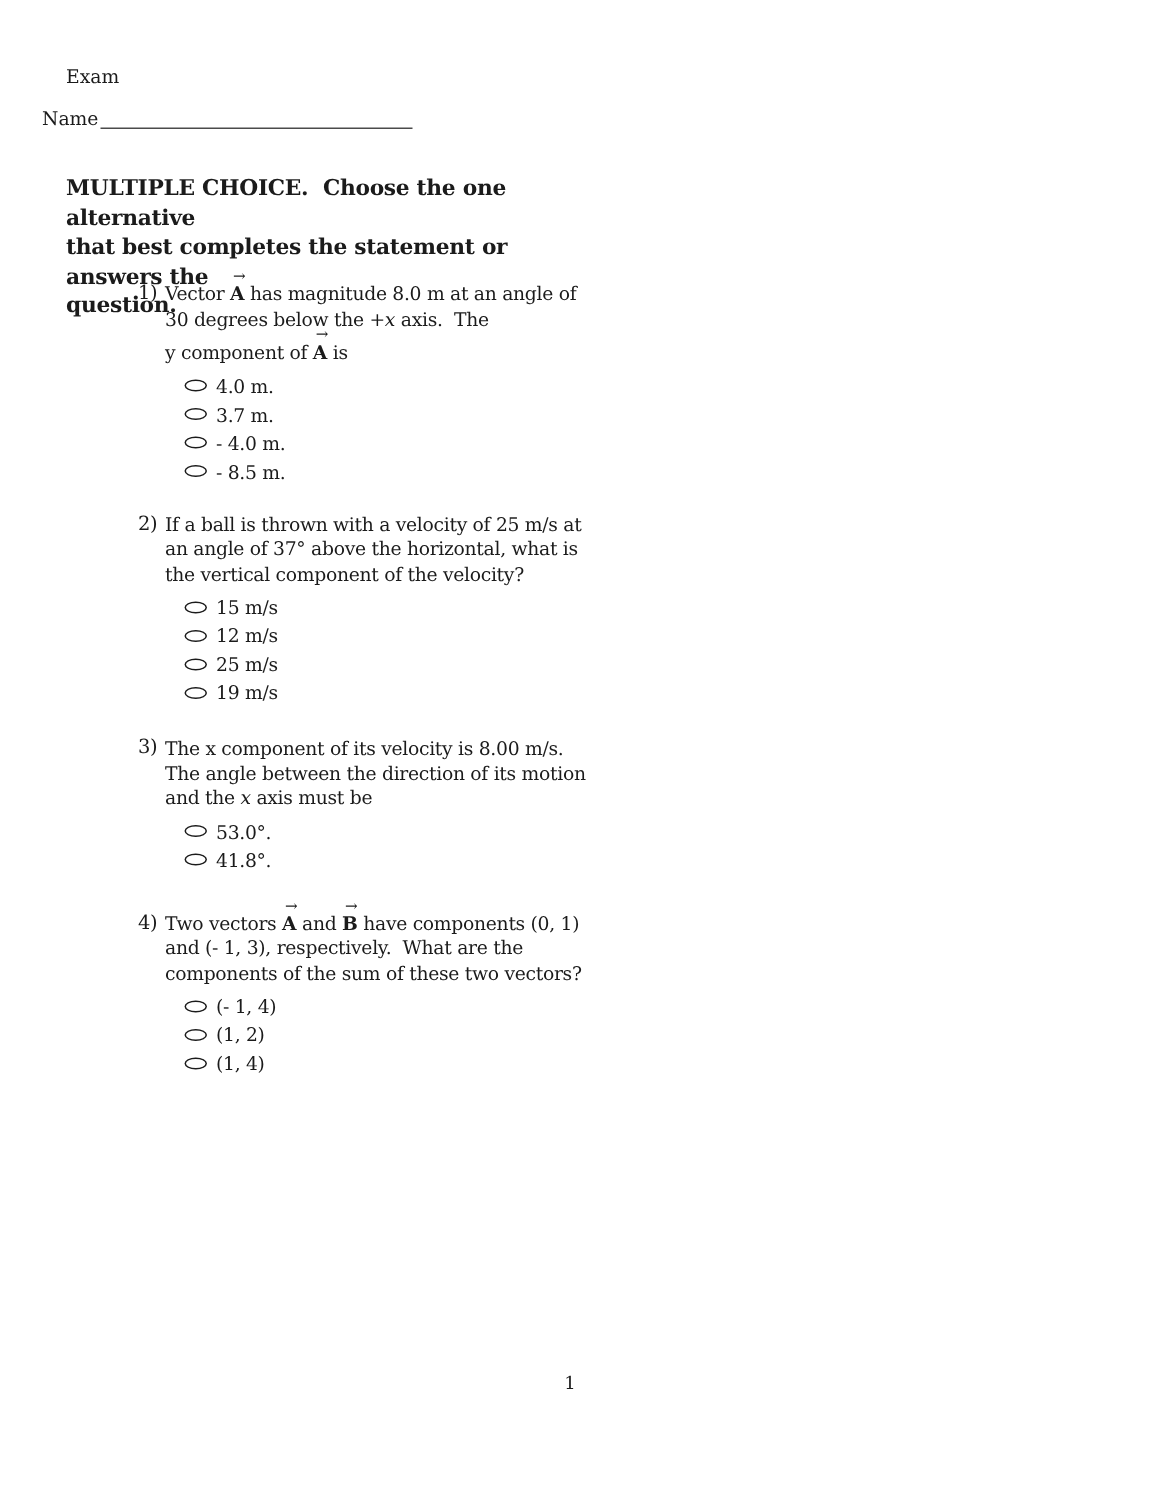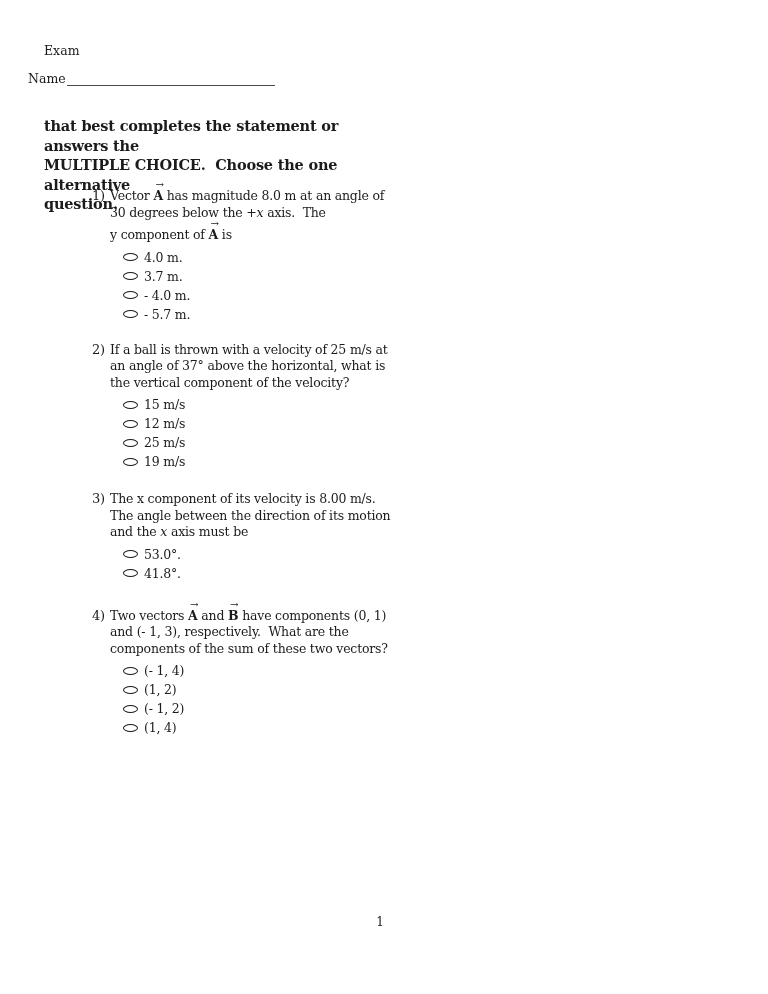--- a/index.html
+++ b/index.html
@@ -115,22 +115,22 @@
 <div class="page">
 
   <div class="exam-label">Exam</div>
 
   <div class="name-row">
     <span>Name</span>
     <span class="name-line"></span>
   </div>
 
   <div class="instructions">
+    <div class="instructions-line">MULTIPLE CHOICE.  Choose the one alternative</div>
     <div class="instructions-line">that best completes the statement or answers the</div>
-    <div class="instructions-line">MULTIPLE CHOICE.  Choose the one alternative</div>
     <div class="instructions-line">question.</div>
   </div>
 
   <div class="questions">
   <div class="question">
     <div class="qnum">1)</div>
     <div class="stem">
           <div class="stem-line"><span>Vector </span><span class="vec"><span class="arrow">→</span>A</span><span> has magnitude 8.0 m at an angle of</span></div>
           <div class="stem-line"><span>30 degrees below the +</span><span class="it">x</span><span> axis.  The</span></div>
           <div class="stem-line sp"><span>y component of </span><span class="vec"><span class="arrow">→</span>A</span><span> is</span></div>
@@ -143,21 +143,21 @@
           <div class="option">
             <span class="bubble"></span>
             <span class="opt-label">3.7 m.</span>
           </div>
           <div class="option">
             <span class="bubble"></span>
             <span class="opt-label">- 4.0 m.</span>
           </div>
           <div class="option">
             <span class="bubble"></span>
-            <span class="opt-label">- 5.7 m.</span>
+            <span class="opt-label">- 8.5 m.</span>
           </div>
         </div>
   </div>
 
   <div class="question">
     <div class="qnum">2)</div>
     <div class="stem">
           <div class="stem-line"><span>If a ball is thrown with a velocity of 25 m/s at</span></div>
           <div class="stem-line"><span>an angle of 37° above the horizontal, what is</span></div>
           <div class="stem-line"><span>the vertical component of the velocity?</span></div>
@@ -212,24 +212,20 @@
           <div class="option">
             <span class="bubble"></span>
             <span class="opt-label">(- 1, 4)</span>
           </div>
           <div class="option">
             <span class="bubble"></span>
             <span class="opt-label">(1, 2)</span>
           </div>
           <div class="option">
             <span class="bubble"></span>
-            <span class="opt-label">(- 1, 2)</span>
-          </div>
-          <div class="option">
-            <span class="bubble"></span>
             <span class="opt-label">(1, 4)</span>
           </div>
         </div>
   </div>
 </div>
 
   <div class="page-number">1</div>
 
 </div>
 

